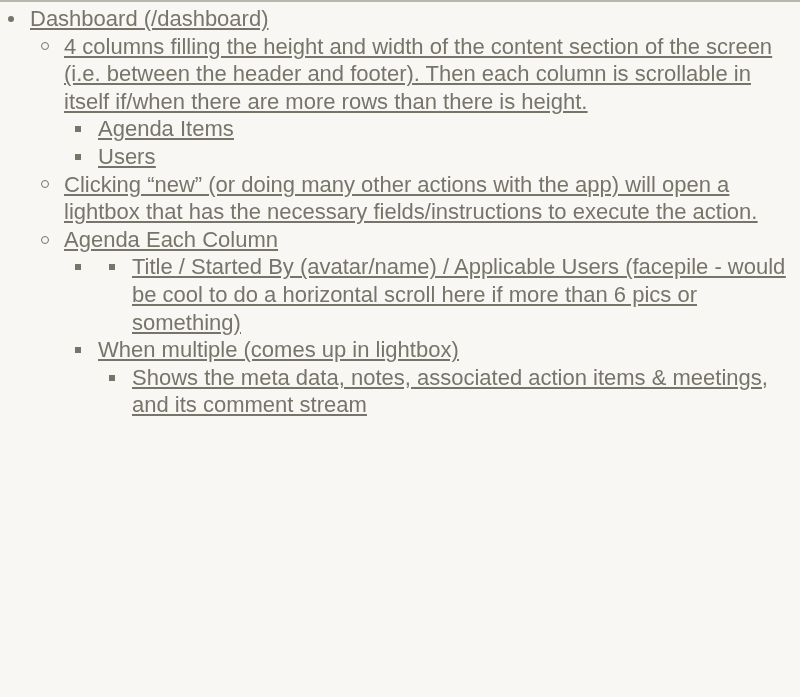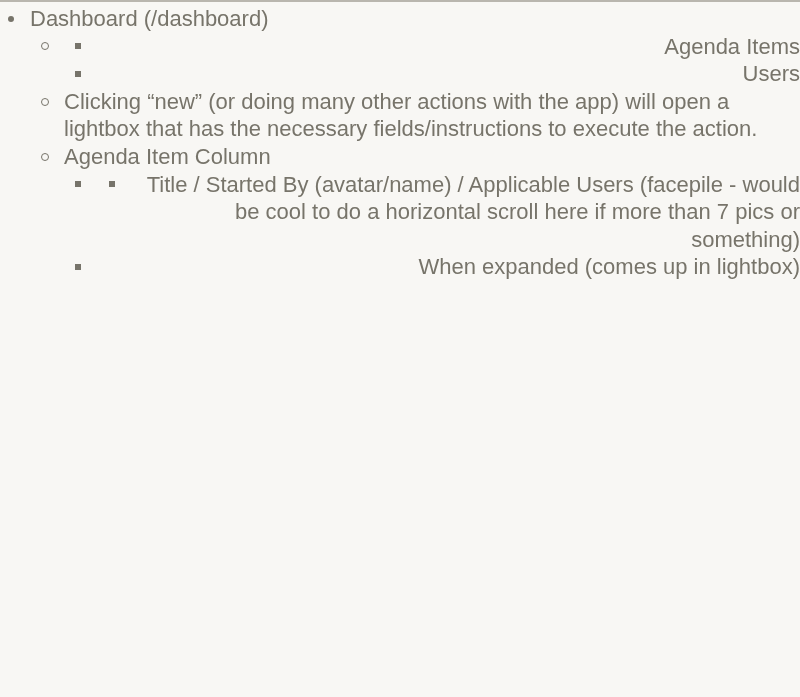--- a/index.html
+++ b/index.html
@@ -22,24 +22,25 @@
       position: relative;
       padding-top: 3px;
     }
     ul {
       margin: 0;
       padding: 0;
       list-style: none;
     }
     li {
       position: relative;
+      text-decoration: underline;
     }
     .l1 > li { padding-left: 30px; }
     .l2 > li { padding-left: 34px; }
-    .l3 > li { padding-left: 34px; text-align: right; }
+    .l3 > li { padding-left: 34px; }
     .l4 > li { padding-left: 34px; }
     .l1 { margin-left: 0; }
     .l2 { margin-left: 30px; margin-left: 0; }
     .bullet {
       position: absolute;
       top: 0;
       height: 27.6px;
       display: flex;
       align-items: center;
     }
@@ -72,20 +73,21 @@
       <span class="bullet">
           <span class="dot"></span>
         </span>
       <span class="text">Dashboard (/dashboard)</span>
 
       <ul class="l2">
         <li>
           <span class="bullet">
               <span class="circle"></span>
             </span>
+          <span class="text">4 columns filling the height and width of the content section of the screen (i.e. between the header and footer). Then each column is scrollable in itself if/when there are more rows than there is height.</span>
           <ul class="l3">
             <li>
               <span class="bullet">
                   <span class="square"></span>
                 </span>
               <span class="text">Agenda Items</span>
             </li>
             <li>
               <span class="bullet">
                   <span class="square"></span>
@@ -101,41 +103,47 @@
               <span class="circle"></span>
             </span>
           <span class="text">Clicking “new” (or doing many other actions with the app) will open a lightbox that has the necessary fields/instructions to execute the action.</span>
         </li>
 
 
         <li>
           <span class="bullet">
               <span class="circle"></span>
             </span>
-          <span class="text">Agenda Item Column</span>
+          <span class="text">Agenda Each Column</span>
           <ul class="l3">
             <li>
               <span class="bullet">
                   <span class="square"></span>
                 </span>
               <ul class="l4">
                 <li>
                   <span class="bullet">
                       <span class="square"></span>
                     </span>
-                  <span class="text">Title / Started By (avatar/name) / Applicable Users (facepile - would be cool to do a horizontal scroll here if more than 7 pics or something)</span>
+                  <span class="text">Title / Started By (avatar/name) / Applicable Users (facepile - would be cool to do a horizontal scroll here if more than 6 pics or something)</span>
                 </li>
               </ul>
             </li>
             <li>
               <span class="bullet">
                   <span class="square"></span>
                 </span>
-              <span class="text">When expanded (comes up in lightbox)</span>
+              <span class="text">When multiple (comes up in lightbox)</span>
               <ul class="l4">
+                <li>
+                  <span class="bullet">
+                      <span class="square"></span>
+                    </span>
+                  <span class="text">Shows the meta data, notes, associated action items &amp; meetings,  and its comment stream</span>
+                </li>
               </ul>
             </li>
           </ul>
         </li>
       </ul>
     </li>
   </ul>
 </div>
 
 </body></html>

